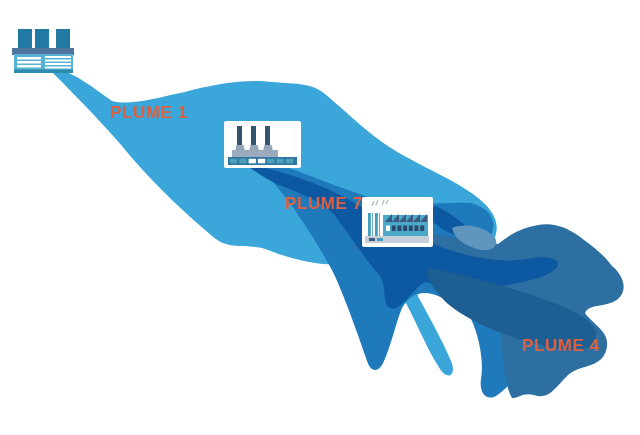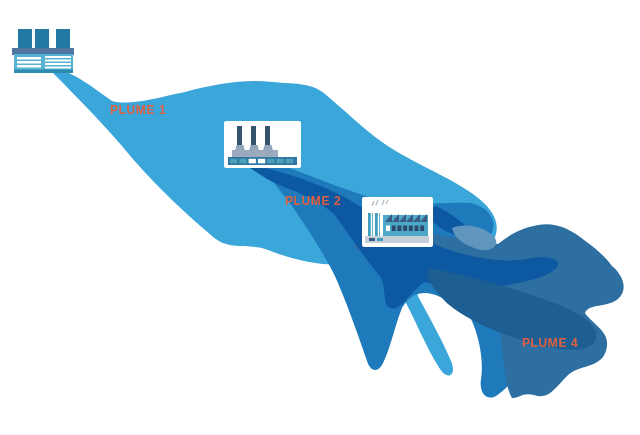--- a/index.html
+++ b/index.html
@@ -2,21 +2,21 @@
 <html><head>
 <meta charset="utf-8">
 <style>
   html,body{margin:0;padding:0;background:#fff;}
   .canvas{
     position:relative;width:640px;height:435px;background:#fff;overflow:hidden;
     font-family:"Liberation Sans",sans-serif;
   }
   .plumes{position:absolute;left:0;top:0;width:640px;height:435px;}
   .plume-label{
-    position:absolute;font-weight:bold;font-size:12px;letter-spacing:.6px;
+    position:absolute;font-weight:bold;font-size:17px;letter-spacing:.6px;
     white-space:nowrap;user-select:none;
   }
   .card{
     position:absolute;background:#fff;border-radius:2px;
     display:flex;align-items:center;justify-content:center;
   }
   .factory-svg{display:block;}
 </style>
 </head>
 <body>
@@ -45,21 +45,21 @@
              C 547,255 562,258 557,267 C 549,277 528,281 508,285 C 478,291 448,288 424,282
              C 408,295 400,312 390,308 C 382,304 387,288 380,276 C 366,260 350,236 334,214
              C 318,200 300,193 284,187 C 268,181 254,171 244,163 Z" fill="#0C58A1"></path>
     <path d="M 436,206 C 452,214 466,224 471,234 C 462,241 445,232 433,222 C 427,216 429,209 436,206 Z" fill="#0C58A1"></path>
     <path d="M 430,268 C 468,276 508,286 546,300 C 580,312 602,326 595,341 C 587,355 558,350 528,342
              C 496,333 464,318 448,304 C 436,293 421,273 430,268 Z" fill="#1D5E93"></path>
     <path d="M 452,228 C 468,222 487,228 495,238 C 500,246 490,253 477,249 C 464,245 454,238 452,228 Z" fill="#6096BE"></path>
   </svg>
 
   <span class="plume-label" style="left: 110px; top: 103px; color: rgb(222, 96, 64);">PLUME 1</span>
-  <span class="plume-label" style="left: 285px; top: 194px; color: rgb(222, 96, 64);">PLUME 2</span>
+  <span class="plume-label" style="left: 285px; top: 194px; color: rgb(222, 96, 64);">PLUME 7</span>
   <span class="plume-label" style="left: 522px; top: 336px; color: rgb(222, 96, 64);">PLUME 4</span>
 
   <div style="position:absolute;left:10px;top:28px;width:68px;height:45px;">
     <svg class="factory-svg" width="68" height="45" viewBox="0 0 68 45" xmlns="http://www.w3.org/2000/svg">
       <rect x="8" y="1" width="14" height="21" fill="#2279A2"></rect>
       <rect x="25" y="1" width="14" height="21" fill="#2279A2"></rect>
       <rect x="46" y="1" width="14" height="21" fill="#2279A2"></rect>
       <rect x="2" y="20" width="62" height="7" fill="#50759E"></rect>
       <rect x="4" y="26" width="59" height="16" fill="#58B2D3"></rect>
       <rect x="7" y="29" width="24" height="2.5" fill="#FFFFFF"></rect>

